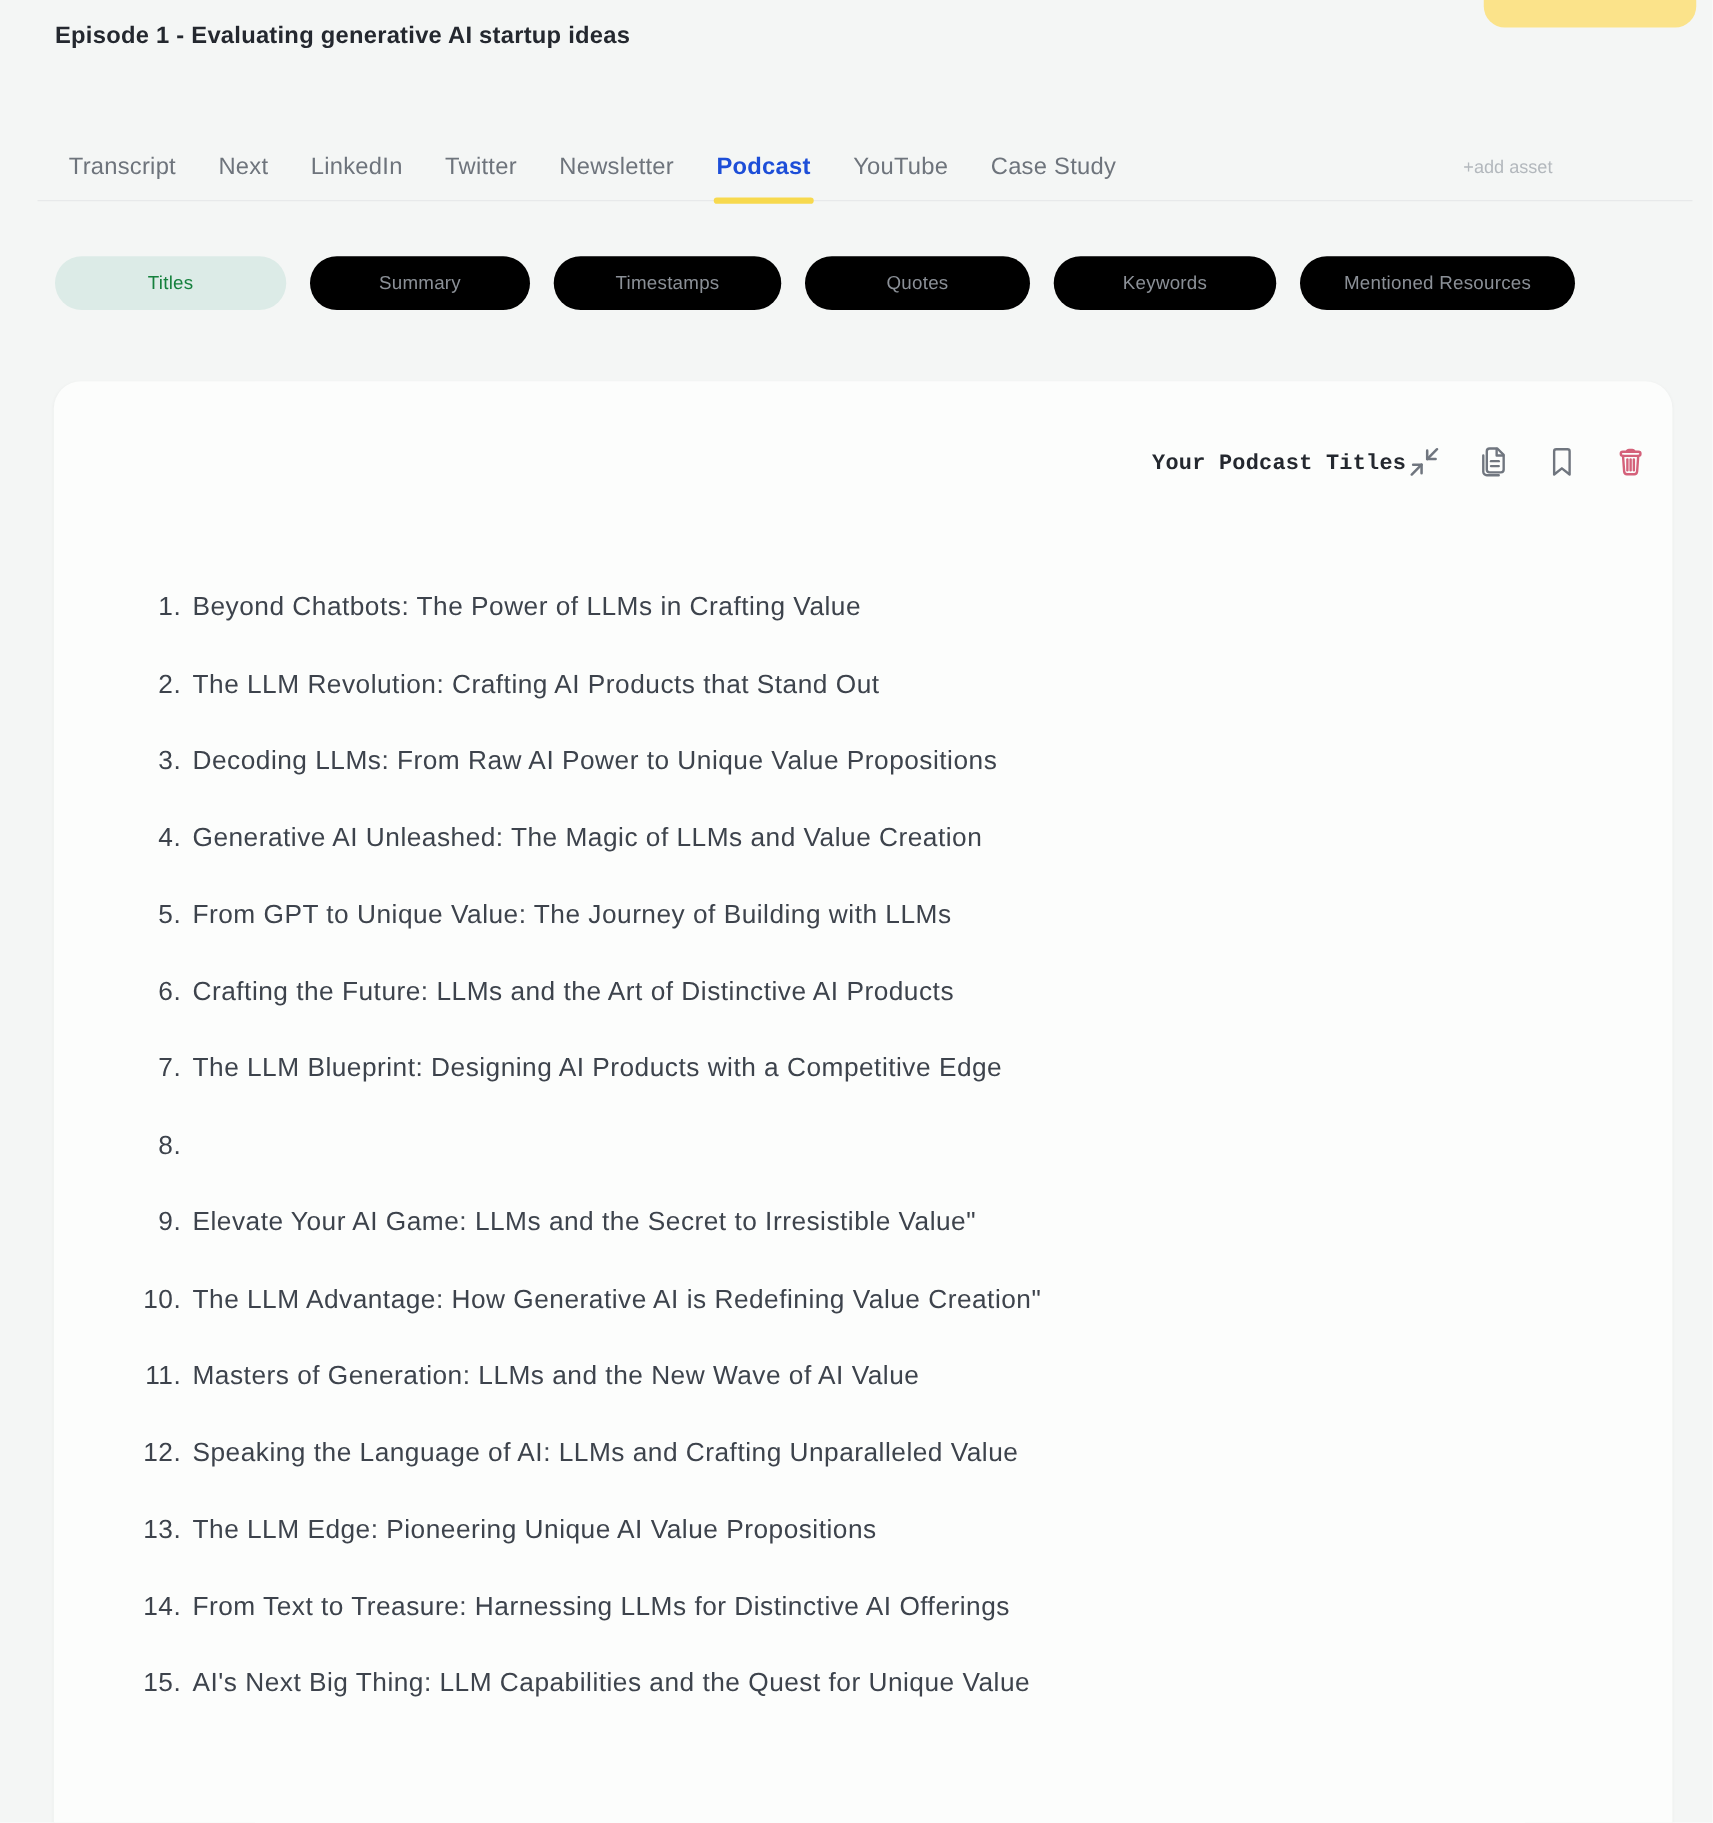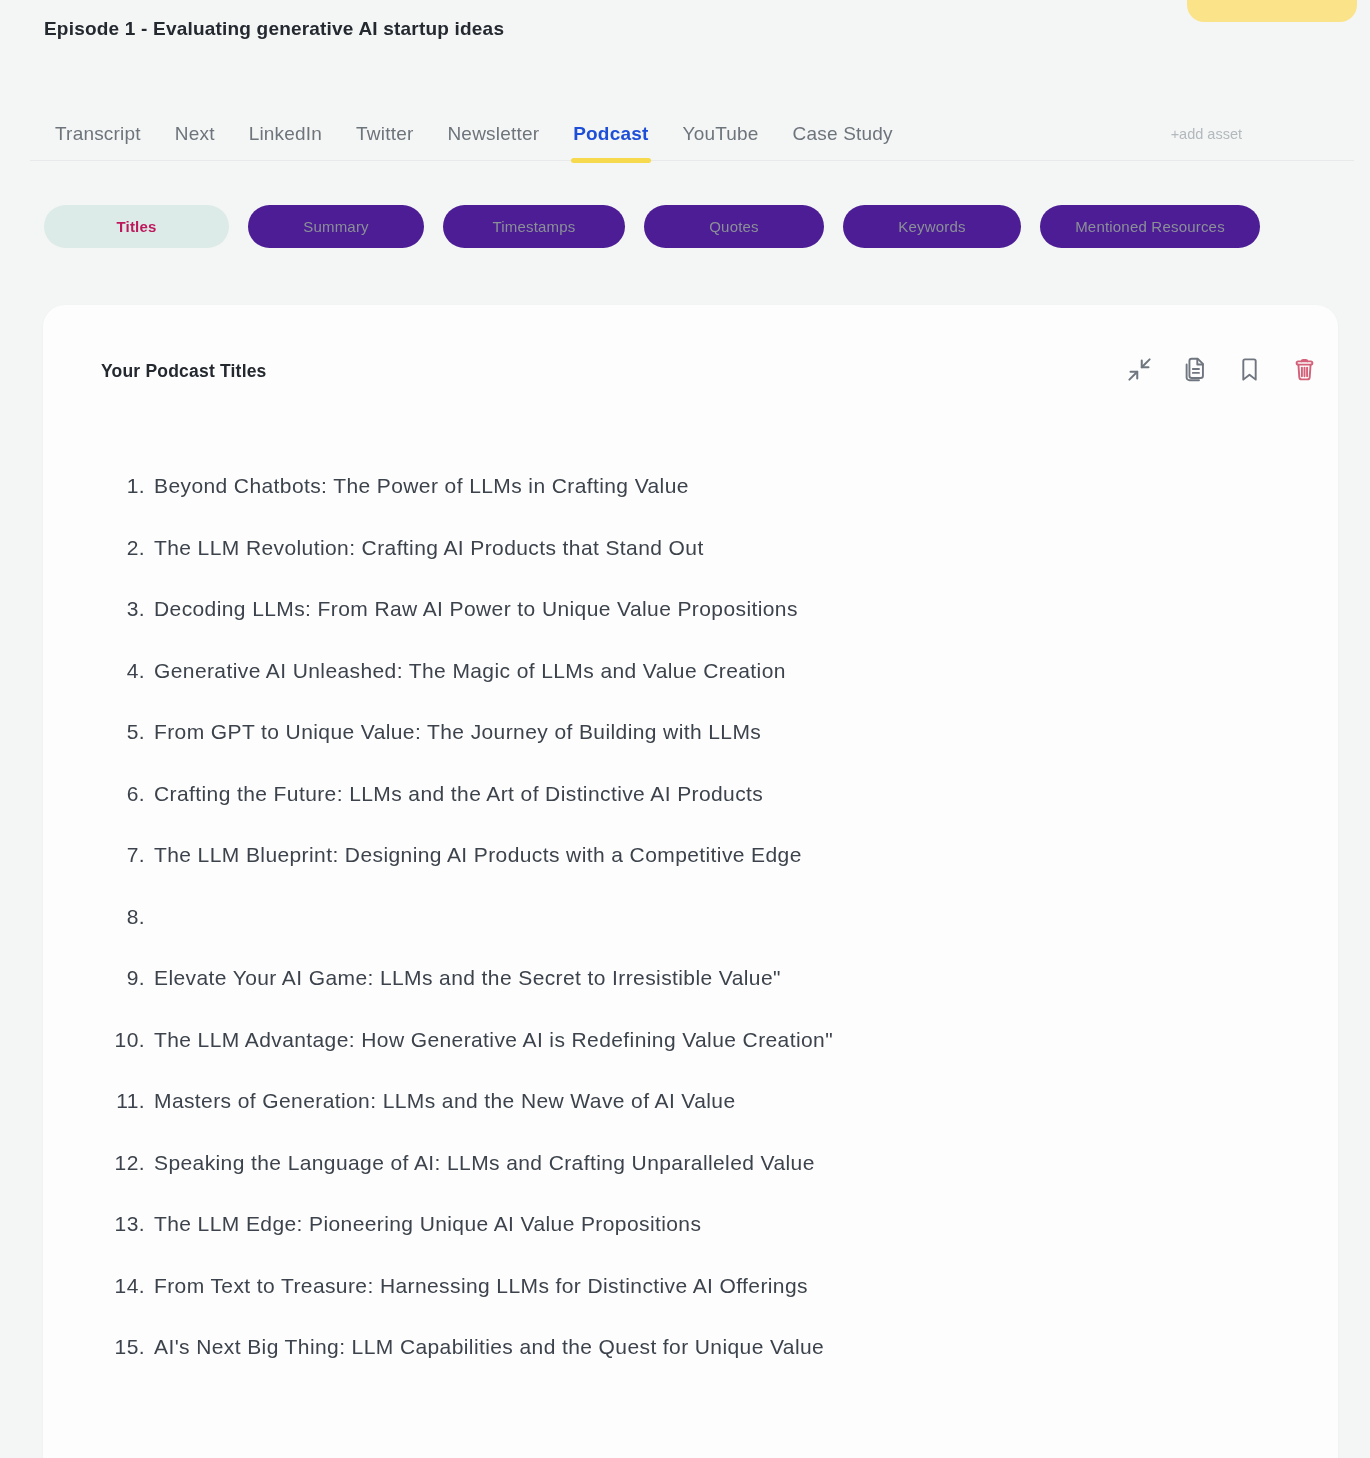--- a/index.html
+++ b/index.html
@@ -79,56 +79,57 @@
 
   
   .pills {
     display: flex;
     gap: 19px;
     margin: 44px 0 0 44px;
   }
   .pill {
     height: 43px;
     border-radius: 22px;
-    background: #4c1d95;
+    background: #000000;
     color: #8b9097;
     font-size: 15px;
     letter-spacing: 0.2px;
     display: flex;
     align-items: center;
     justify-content: center;
     cursor: pointer;
     white-space: nowrap;
   }
   .pill:nth-child(1) { width: 185px; }
   .pill:nth-child(2) { width: 176px; }
   .pill:nth-child(3) { width: 182px; }
   .pill:nth-child(4) { width: 180px; }
   .pill:nth-child(5) { width: 178px; }
   .pill:nth-child(6) { width: 220px; }
   .pill.active {
     background: #dcebe7;
-    color: #be185d;
-    font-weight: 700;
+    color: #15803d;
+    font-weight: 400;
   }
 
   
   .card {
     margin: 57px 32px 0 43px;
     width: 1295px;
     height: 1210px;
     background: #fcfdfc;
     border-radius: 22px;
     box-shadow: 0 1px 3px rgba(0,0,0,0.04);
     padding: 52px 20px 0 58px;
   }
   .card-header {
     display: flex;
     align-items: center;
-    justify-content: space-between;
+    justify-content: flex-end;
+    font-family: Liberation Mono, monospace;
   }
   .card-title {
     margin: 0;
     font-size: 17.5px;
     line-height: 24px;
     font-weight: 700;
     color: #24282f;
     letter-spacing: 0.2px;
   }
   .card-actions {

